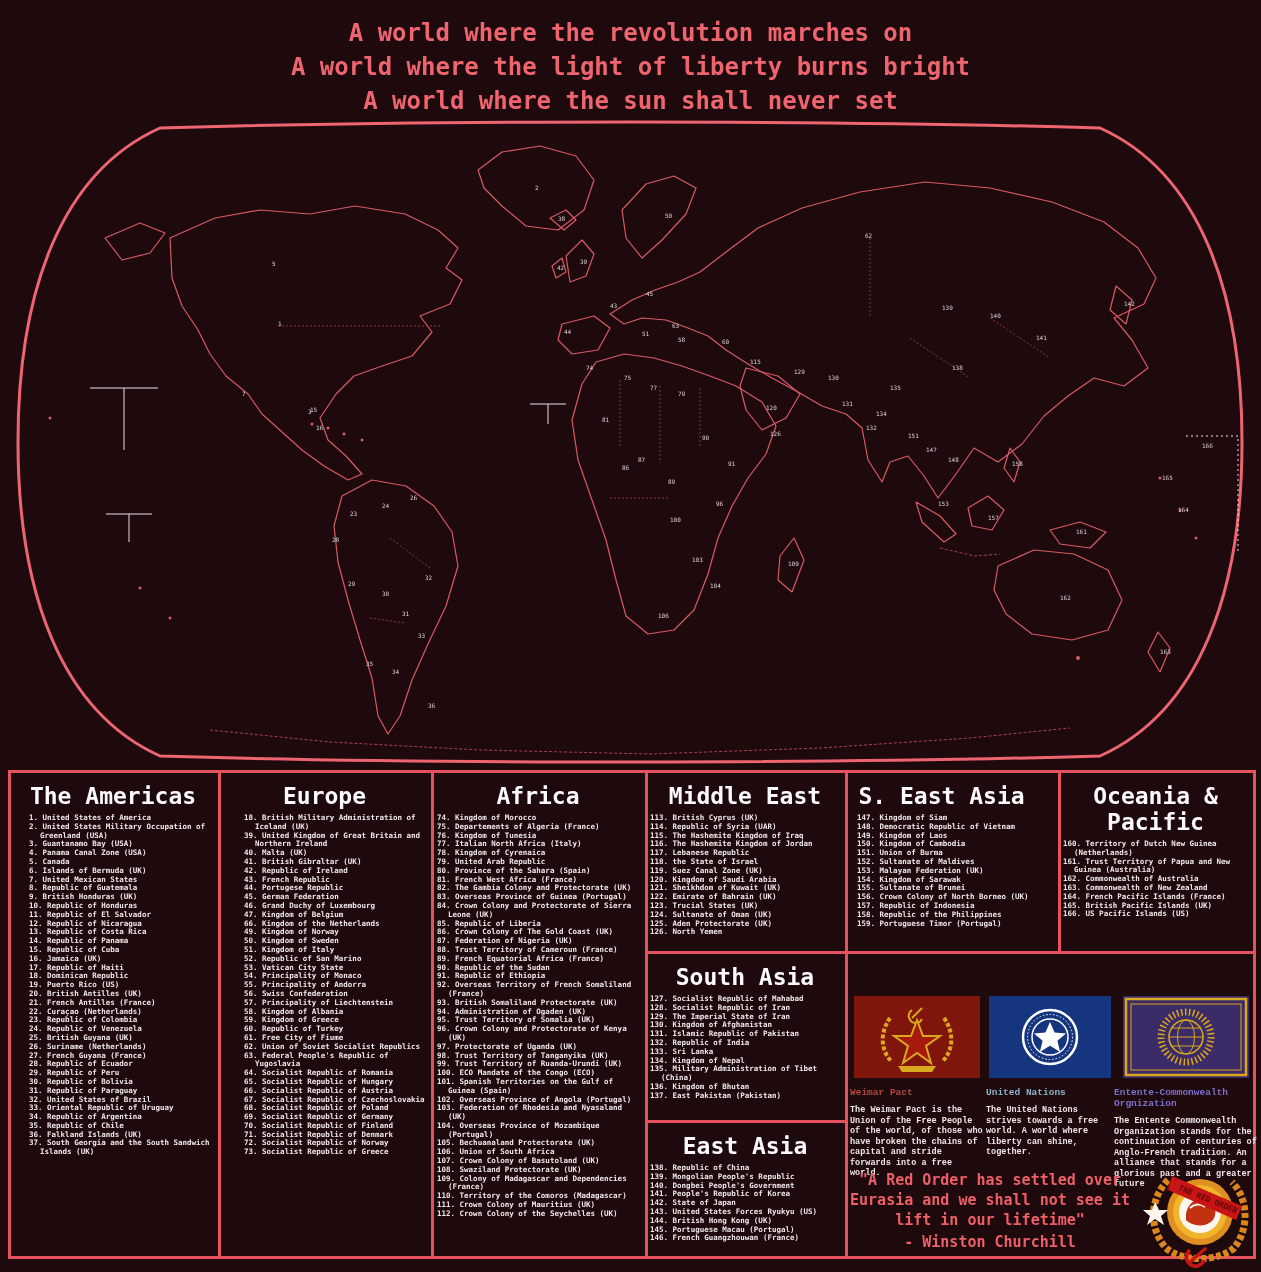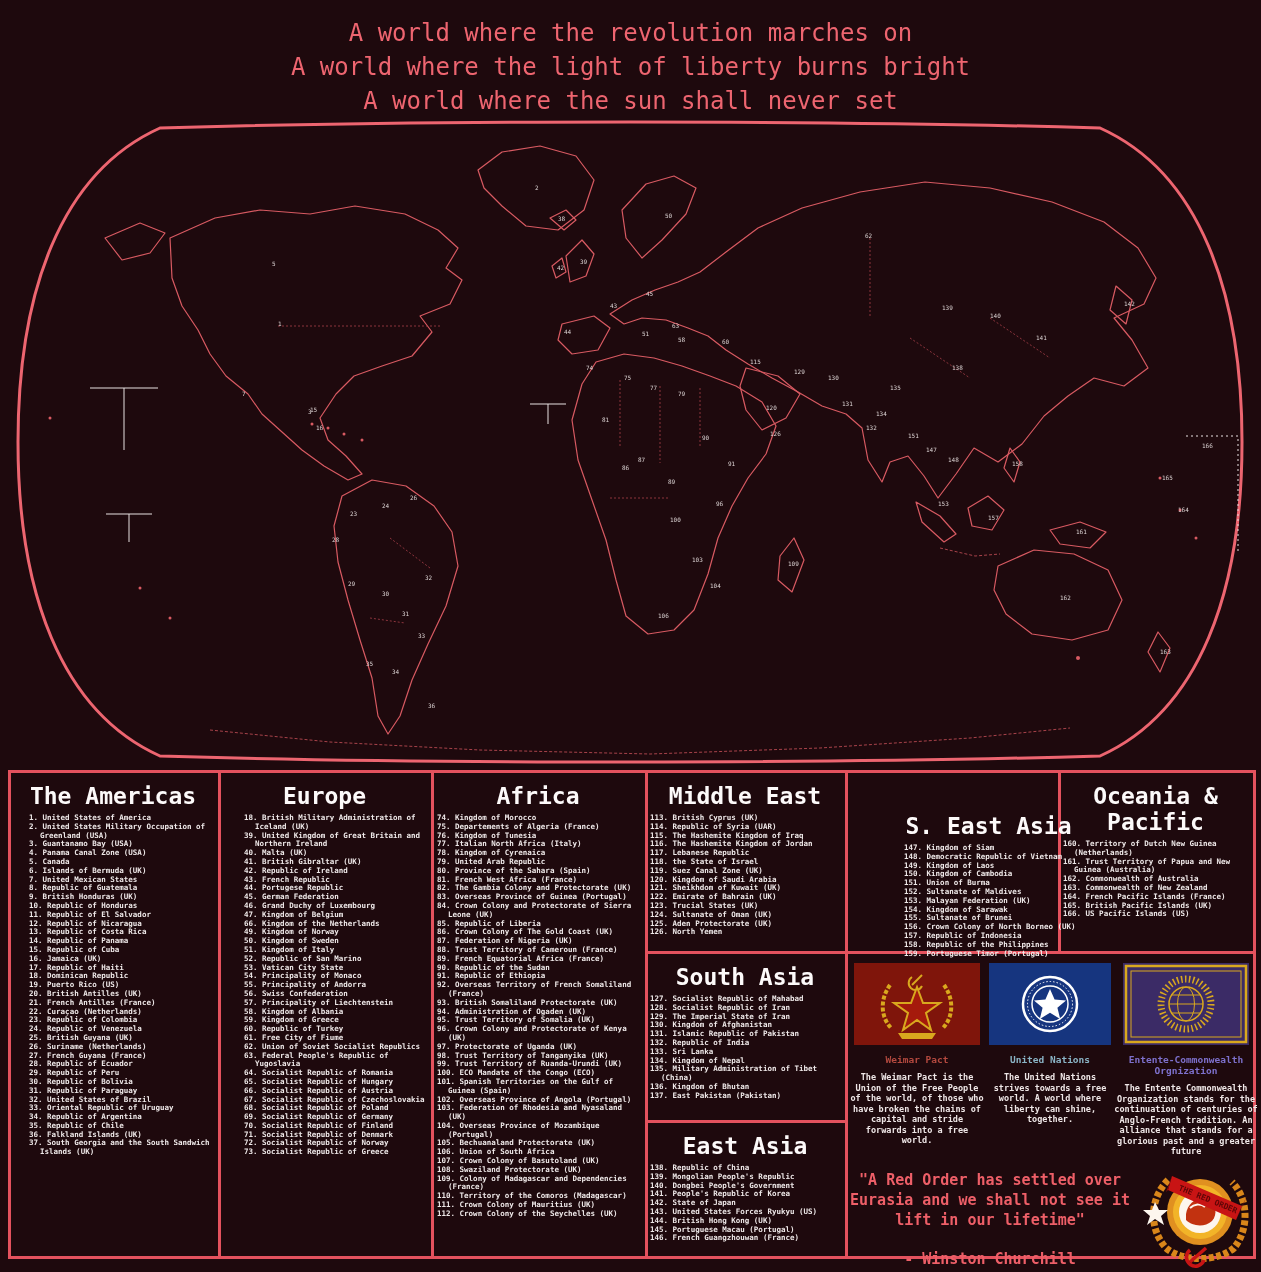--- a/index.html
+++ b/index.html
@@ -3,21 +3,21 @@
 <meta charset="utf-8">
 <style>
   html,body { margin:0; padding:0; }
   body {
     width:1261px; height:1272px; position:relative; overflow:hidden;
     background:#1e090d; font-family:"DejaVu Sans Mono", monospace;
   }
   
   .title {
     position:absolute; top:16px; left:0; width:100%; text-align:center;
-    color:#ee6570; font-weight:normal; font-size:24px; line-height:34px;
+    color:#ee6570; font-weight:bold; font-size:24px; line-height:34px;
   }
   
   #map-wrap { position:absolute; left:10px; top:118px; width:1240px; height:650px; }
   .frame { stroke:#ed6570; stroke-width:3; fill:none; }
   .coast { stroke:#d85a62; stroke-width:1.2; fill:none; stroke-linejoin:round; }
   .coast2 { stroke:#c04c55; stroke-width:1; fill:none; stroke-dasharray:3 2; opacity:.85; }
   .border-int { stroke:#a63e48; stroke-width:1; fill:none; stroke-dasharray:2 2; opacity:.8; }
   .isl { fill:#d85a62; }
   .guide { stroke:#e8e2e2; stroke-width:1; fill:none; }
   .guide-d { stroke:#e8e2e2; stroke-width:1; fill:none; stroke-dasharray:2 3; }
@@ -36,33 +36,33 @@
     letter-spacing:0; color:#efe9e9; font-weight:bold;
   }
   .rlist li { text-indent:-11px; padding-left:11px; }
   #americas .rlist { padding:0 4px 0 21px; }
   #europe   .rlist { padding:0 4px 0 26px; }
   #africa   .rlist { padding:0 4px 0 6px; }
   #middle-east .rlist, #south-asia .rlist, #east-asia .rlist { padding:0 2px 0 5px; }
   #se-asia  .rlist { padding:0 4px 0 12px; }
   #oceania  .rlist { padding:0 2px 0 5px; }
   
-  .org { position:absolute; top:951px; text-align:center; color:#efe7e7; }
+  .org { position:absolute; top:984px; text-align:left; color:#efe7e7;font-family:Liberation Mono, monospace; }
   .org .flag { display:block; margin:12px auto 0; }
   .org-name { font-weight:bold; font-size:9.5px; line-height:11px; margin-top:9px; }
   #org-0 .org-name { color:#b4493f; }
   #org-1 .org-name { color:#8ab4c6; }
   #org-2 .org-name { color:#7d70cc; }
   .org-desc { font-weight:bold; font-size:8.5px; line-height:10.5px; margin-top:7px; }
   
   #quote {
     position:absolute; left:845px; top:1170px; width:290px; text-align:center;
     color:#ee5f68; font-weight:bold; font-size:15px; line-height:20px;
   }
-  #quote .attr { margin-top:19px; }
+  #quote .attr { margin-top:2px; }
   #badge { position:absolute; left:1138px; top:1158px; width:120px; height:110px; }
 </style>
 </head>
 <body>
 
 <div class="title">
   <div>A world where the revolution marches on</div>
   <div>A world where the light of liberty burns bright</div>
   <div>A world where the sun shall never set</div>
 </div>
@@ -405,21 +405,21 @@
       <li>140. Dongbei People's Government</li>
       <li>141. People's Republic of Korea</li>
       <li>142. State of Japan</li>
       <li>143. United States Forces Ryukyu (US)</li>
       <li>144. British Hong Kong (UK)</li>
       <li>145. Portuguese Macau (Portugal)</li>
       <li>146. French Guangzhouwan (France)</li>
     </ul>
 </div>
 
-<div id="se-asia" class="region" style="left:845px; top:800px; width:193px; height:181px;margin-left:47px;">
+<div id="se-asia" class="region" style="left:845px; top:770px; width:193px; height:181px;">
   <h2>S. East Asia</h2>
   <ul class="rlist">
       <li>147. Kingdom of Siam</li>
       <li>148. Democratic Republic of Vietnam</li>
       <li>149. Kingdom of Laos</li>
       <li>150. Kingdom of Cambodia</li>
       <li>151. Union of Burma</li>
       <li>152. Sultanate of Maldives</li>
       <li>153. Malayan Federation (UK)</li>
       <li>154. Kingdom of Sarawak</li>

